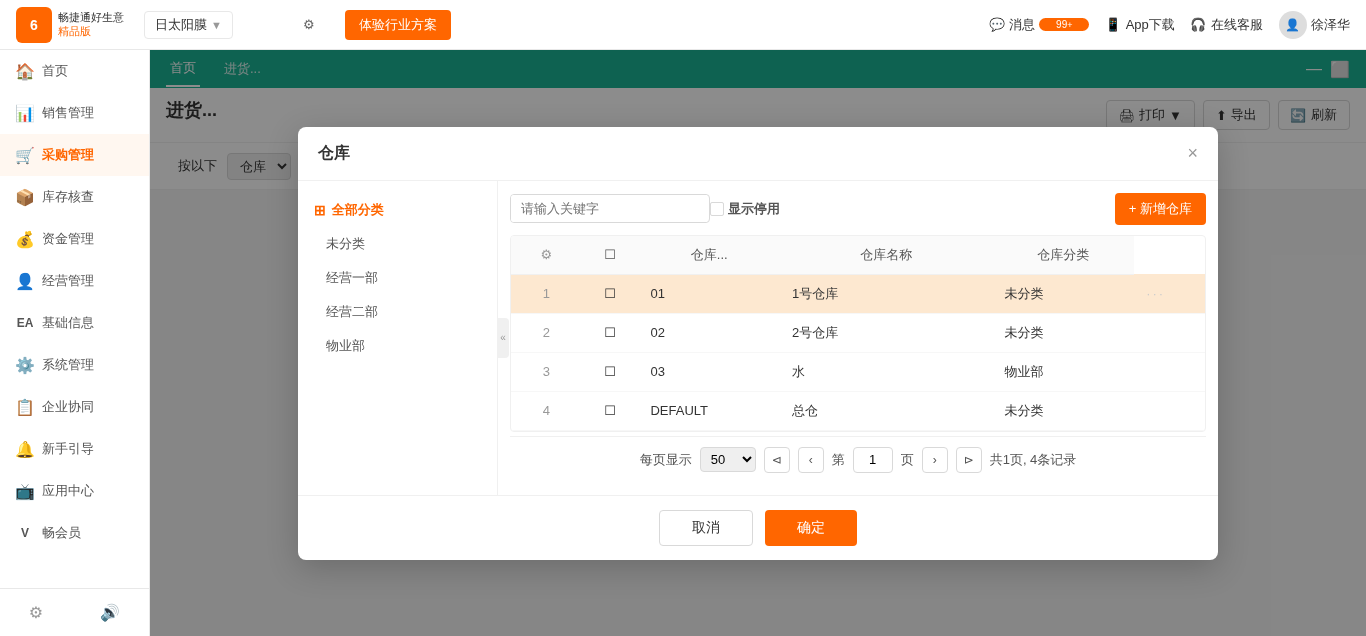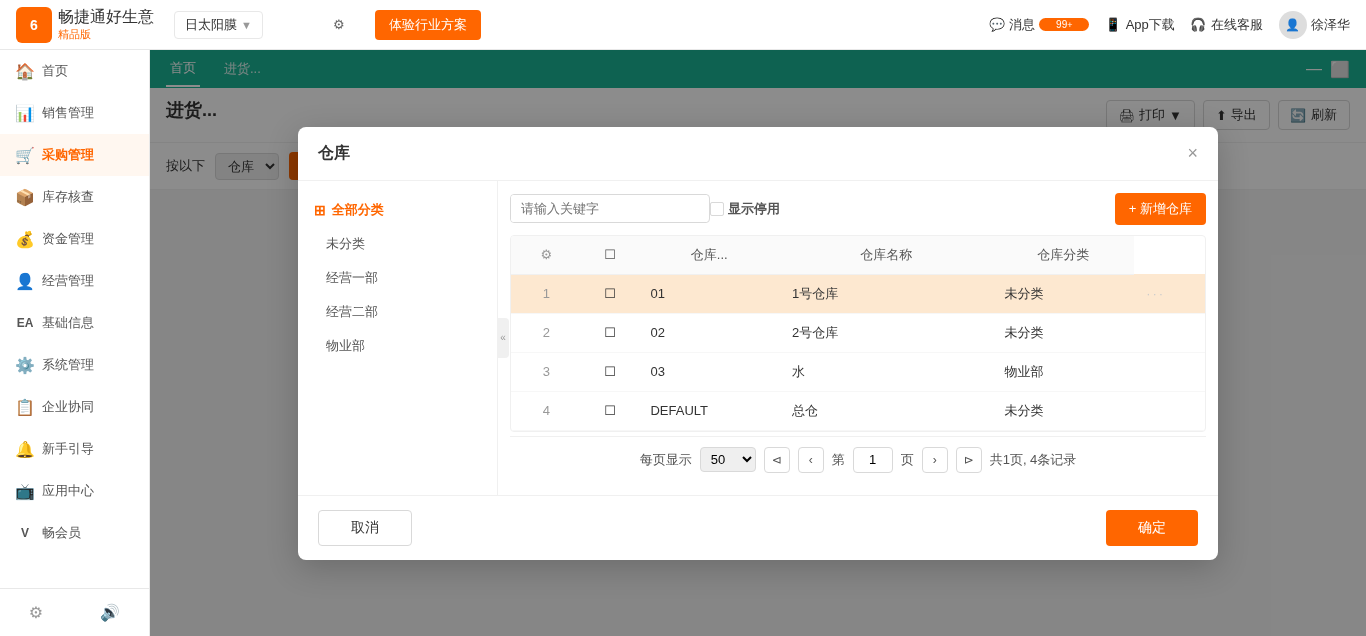--- a/index.html
+++ b/index.html
@@ -23,21 +23,21 @@
       margin-right: 20px;
     }
     .logo-icon {
       width: 36px;
       height: 36px;
       background: #f60;
       border-radius: 6px;
       display: flex; align-items: center; justify-content: center;
       color: white; font-weight: bold; font-size: 14px;
     }
-    .logo-text { font-size: 16px; color: #333; line-height: 1.3; }
+    .logo-text { font-size: 11px; color: #333; line-height: 1.3; }
     .logo-sub { font-size: 11px; color: #f60; }
     .topbar-nav {
       display: flex; align-items: center; gap: 20px; flex: 1;
     }
     .topbar-company {
       display: flex; align-items: center; gap: 4px;
       border: 1px solid #e8e8e8; border-radius: 4px;
       padding: 4px 10px; cursor: pointer; color: #333;
     }
     .topbar-company .arrow { color: #999; font-size: 11px; }
@@ -200,21 +200,21 @@
       color: #555; font-size: 12px;
     }
     .page-input {
       width: 40px; height: 26px; border: 1px solid #d9d9d9; border-radius: 4px;
       text-align: center; font-size: 13px;
     }
     .page-info { color: #555; }
 
     
     .modal-footer {
-      display: flex; justify-content: space-between; gap: 12px;
+      display: flex; justify-content: center; gap: 12px;
       padding: 14px 20px; border-top: 1px solid #f0f0f0;
     }
     .btn-cancel {
       background: #fff; color: #333; border: 1px solid #d9d9d9;
       padding: 8px 32px; border-radius: 4px; cursor: pointer; font-size: 14px;
     }
     .btn-confirm {
       background: #f60; color: white; border: none;
       padding: 8px 32px; border-radius: 4px; cursor: pointer; font-size: 14px;
     }
@@ -235,21 +235,21 @@
     }
     .page-header-actions { display: flex; gap: 8px; align-items: center; }
     .btn-sm { padding: 5px 12px; font-size: 13px; border-radius: 4px; cursor: pointer; }
     .btn-sm-default { background: #fff; border: 1px solid #d9d9d9; color: #333; }
     .btn-sm-primary { background: #f60; border: none; color: white; }
 
     .filter-row {
       padding: 8px 16px; background: #fff; display: flex; align-items: center; gap: 10px;
       border-bottom: 1px solid #f0f0f0; font-size: 13px; color: #555;
     }
-    .filter-label { color: #333; font-weight: 500; }
+    .filter-label { color: #333; font-weight: 500; margin-left: 12px; }
     .filter-select {
       border: 1px solid #d9d9d9; border-radius: 4px; padding: 4px 8px;
       font-size: 13px; color: #333;
     }
   </style>
 </head>
 <body>
 
 <div class="topbar">
   <div class="topbar-logo">

